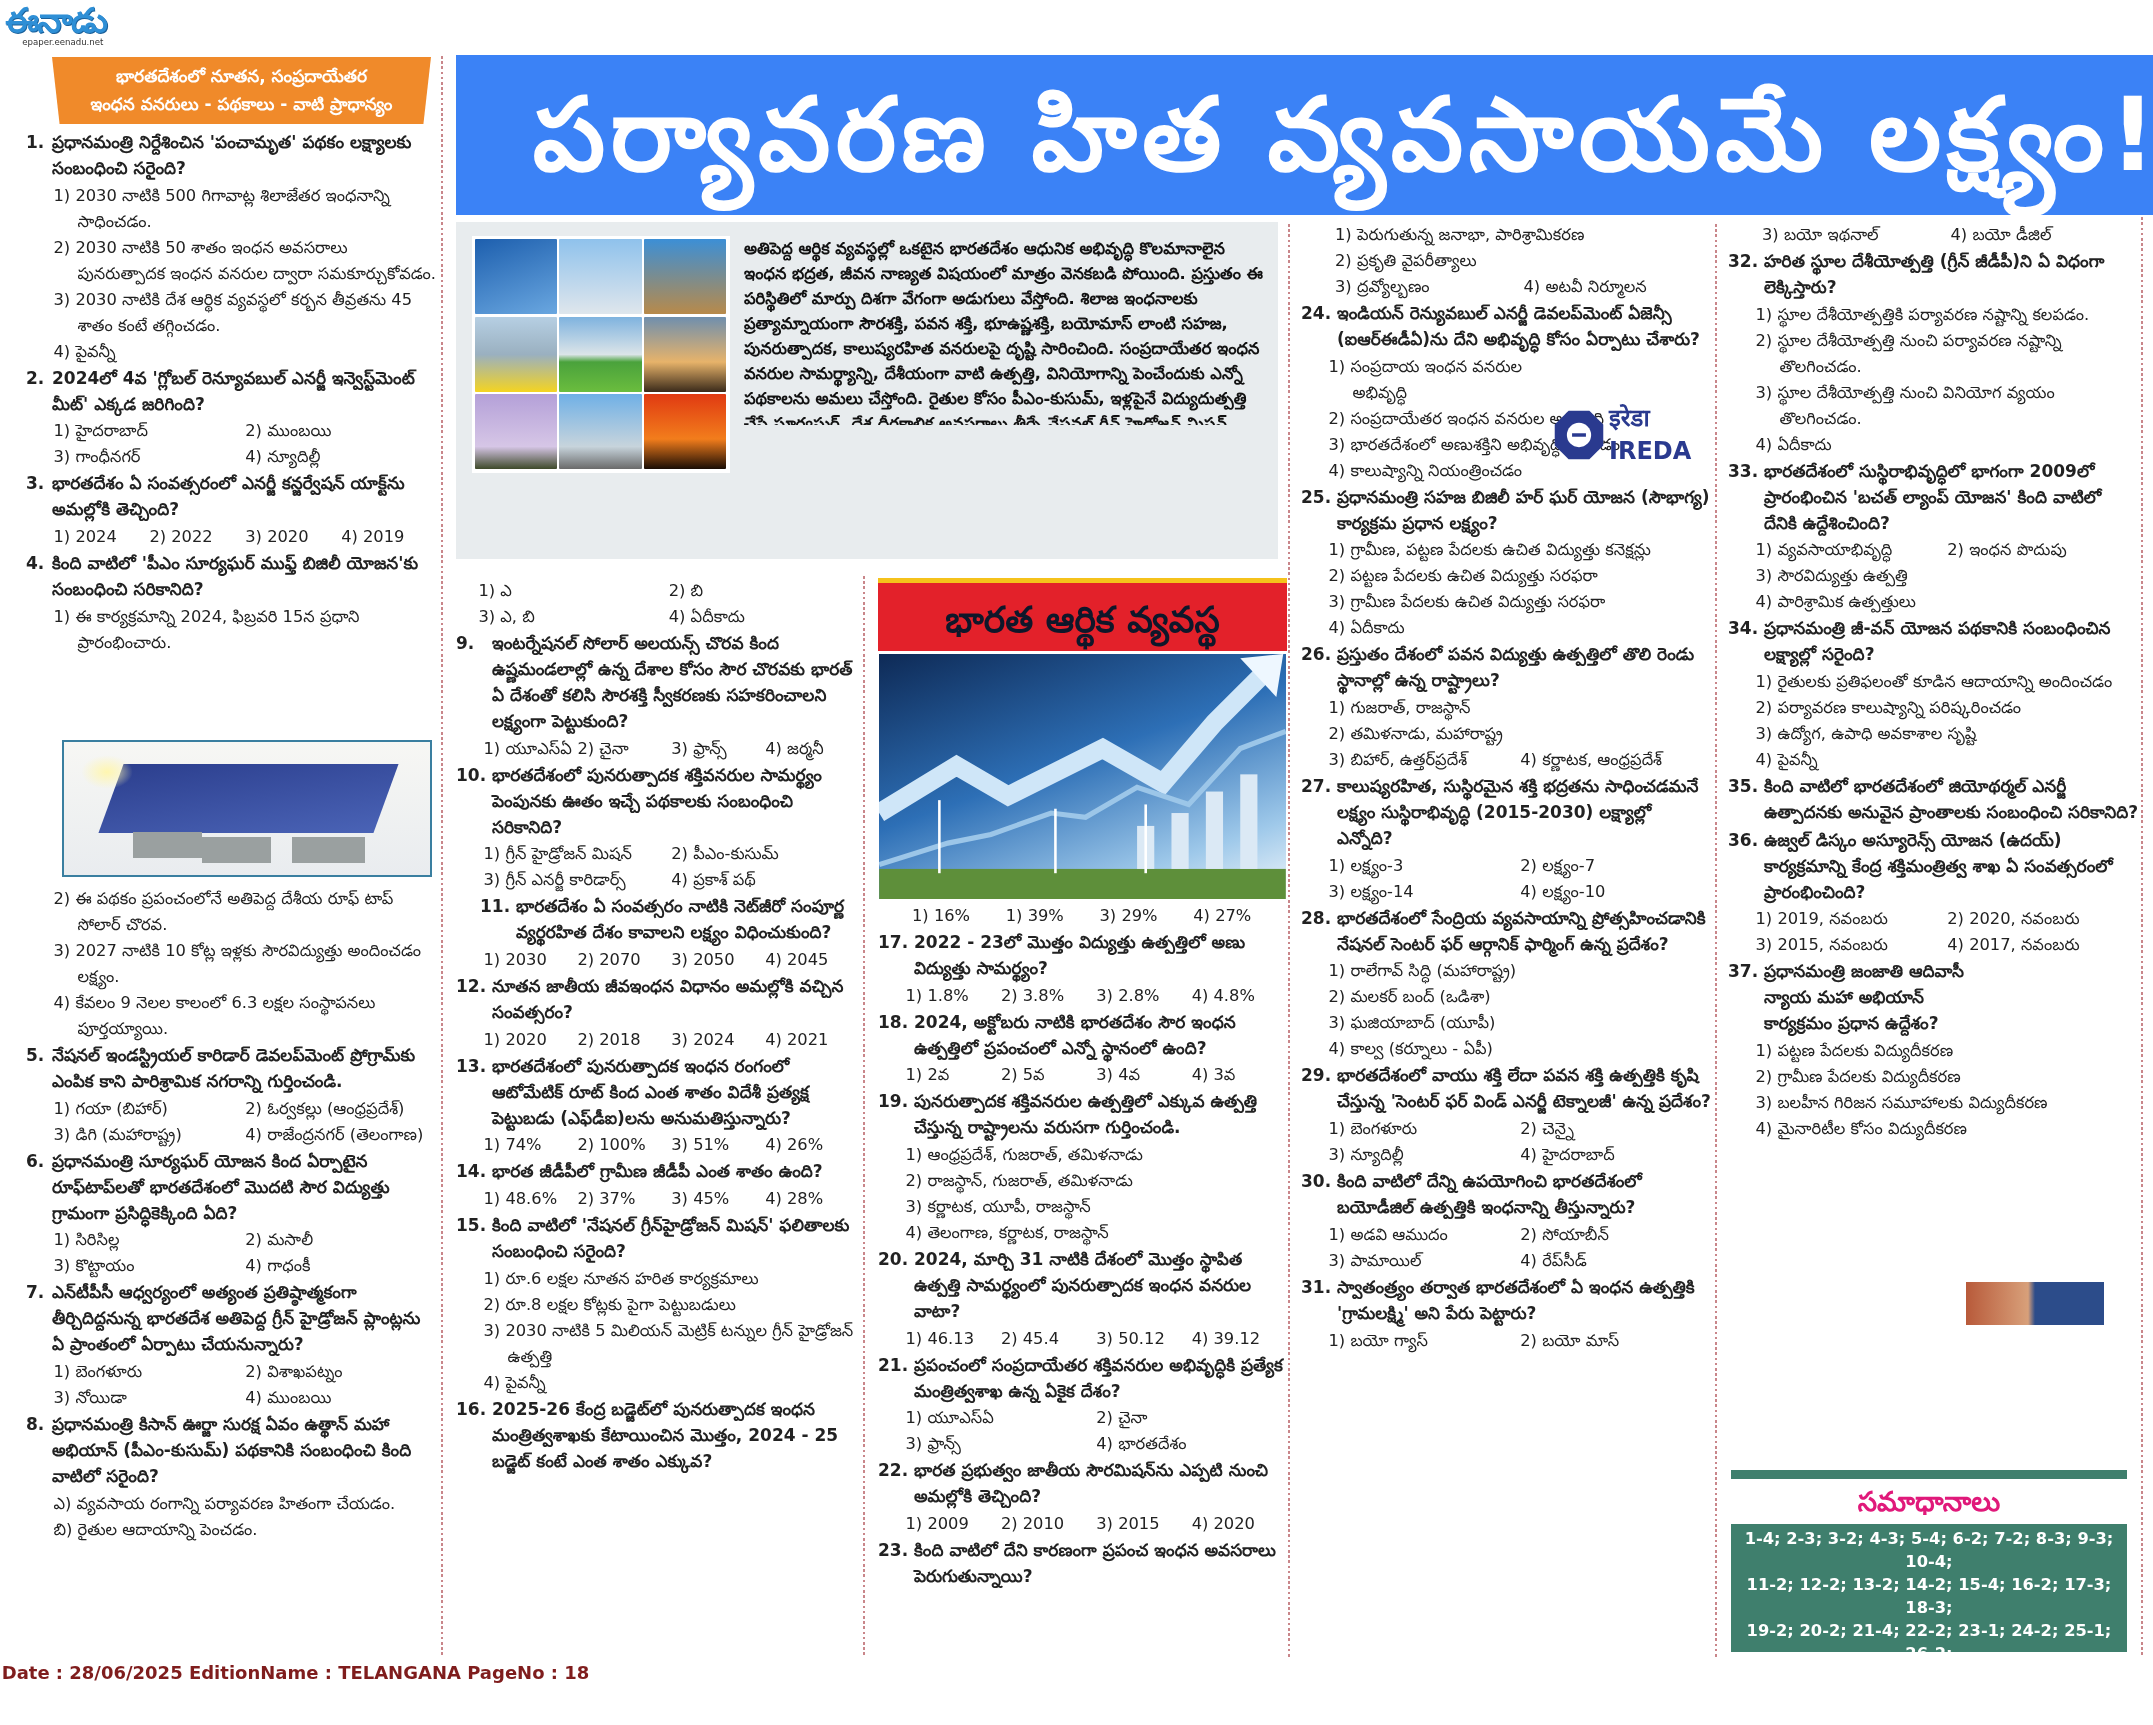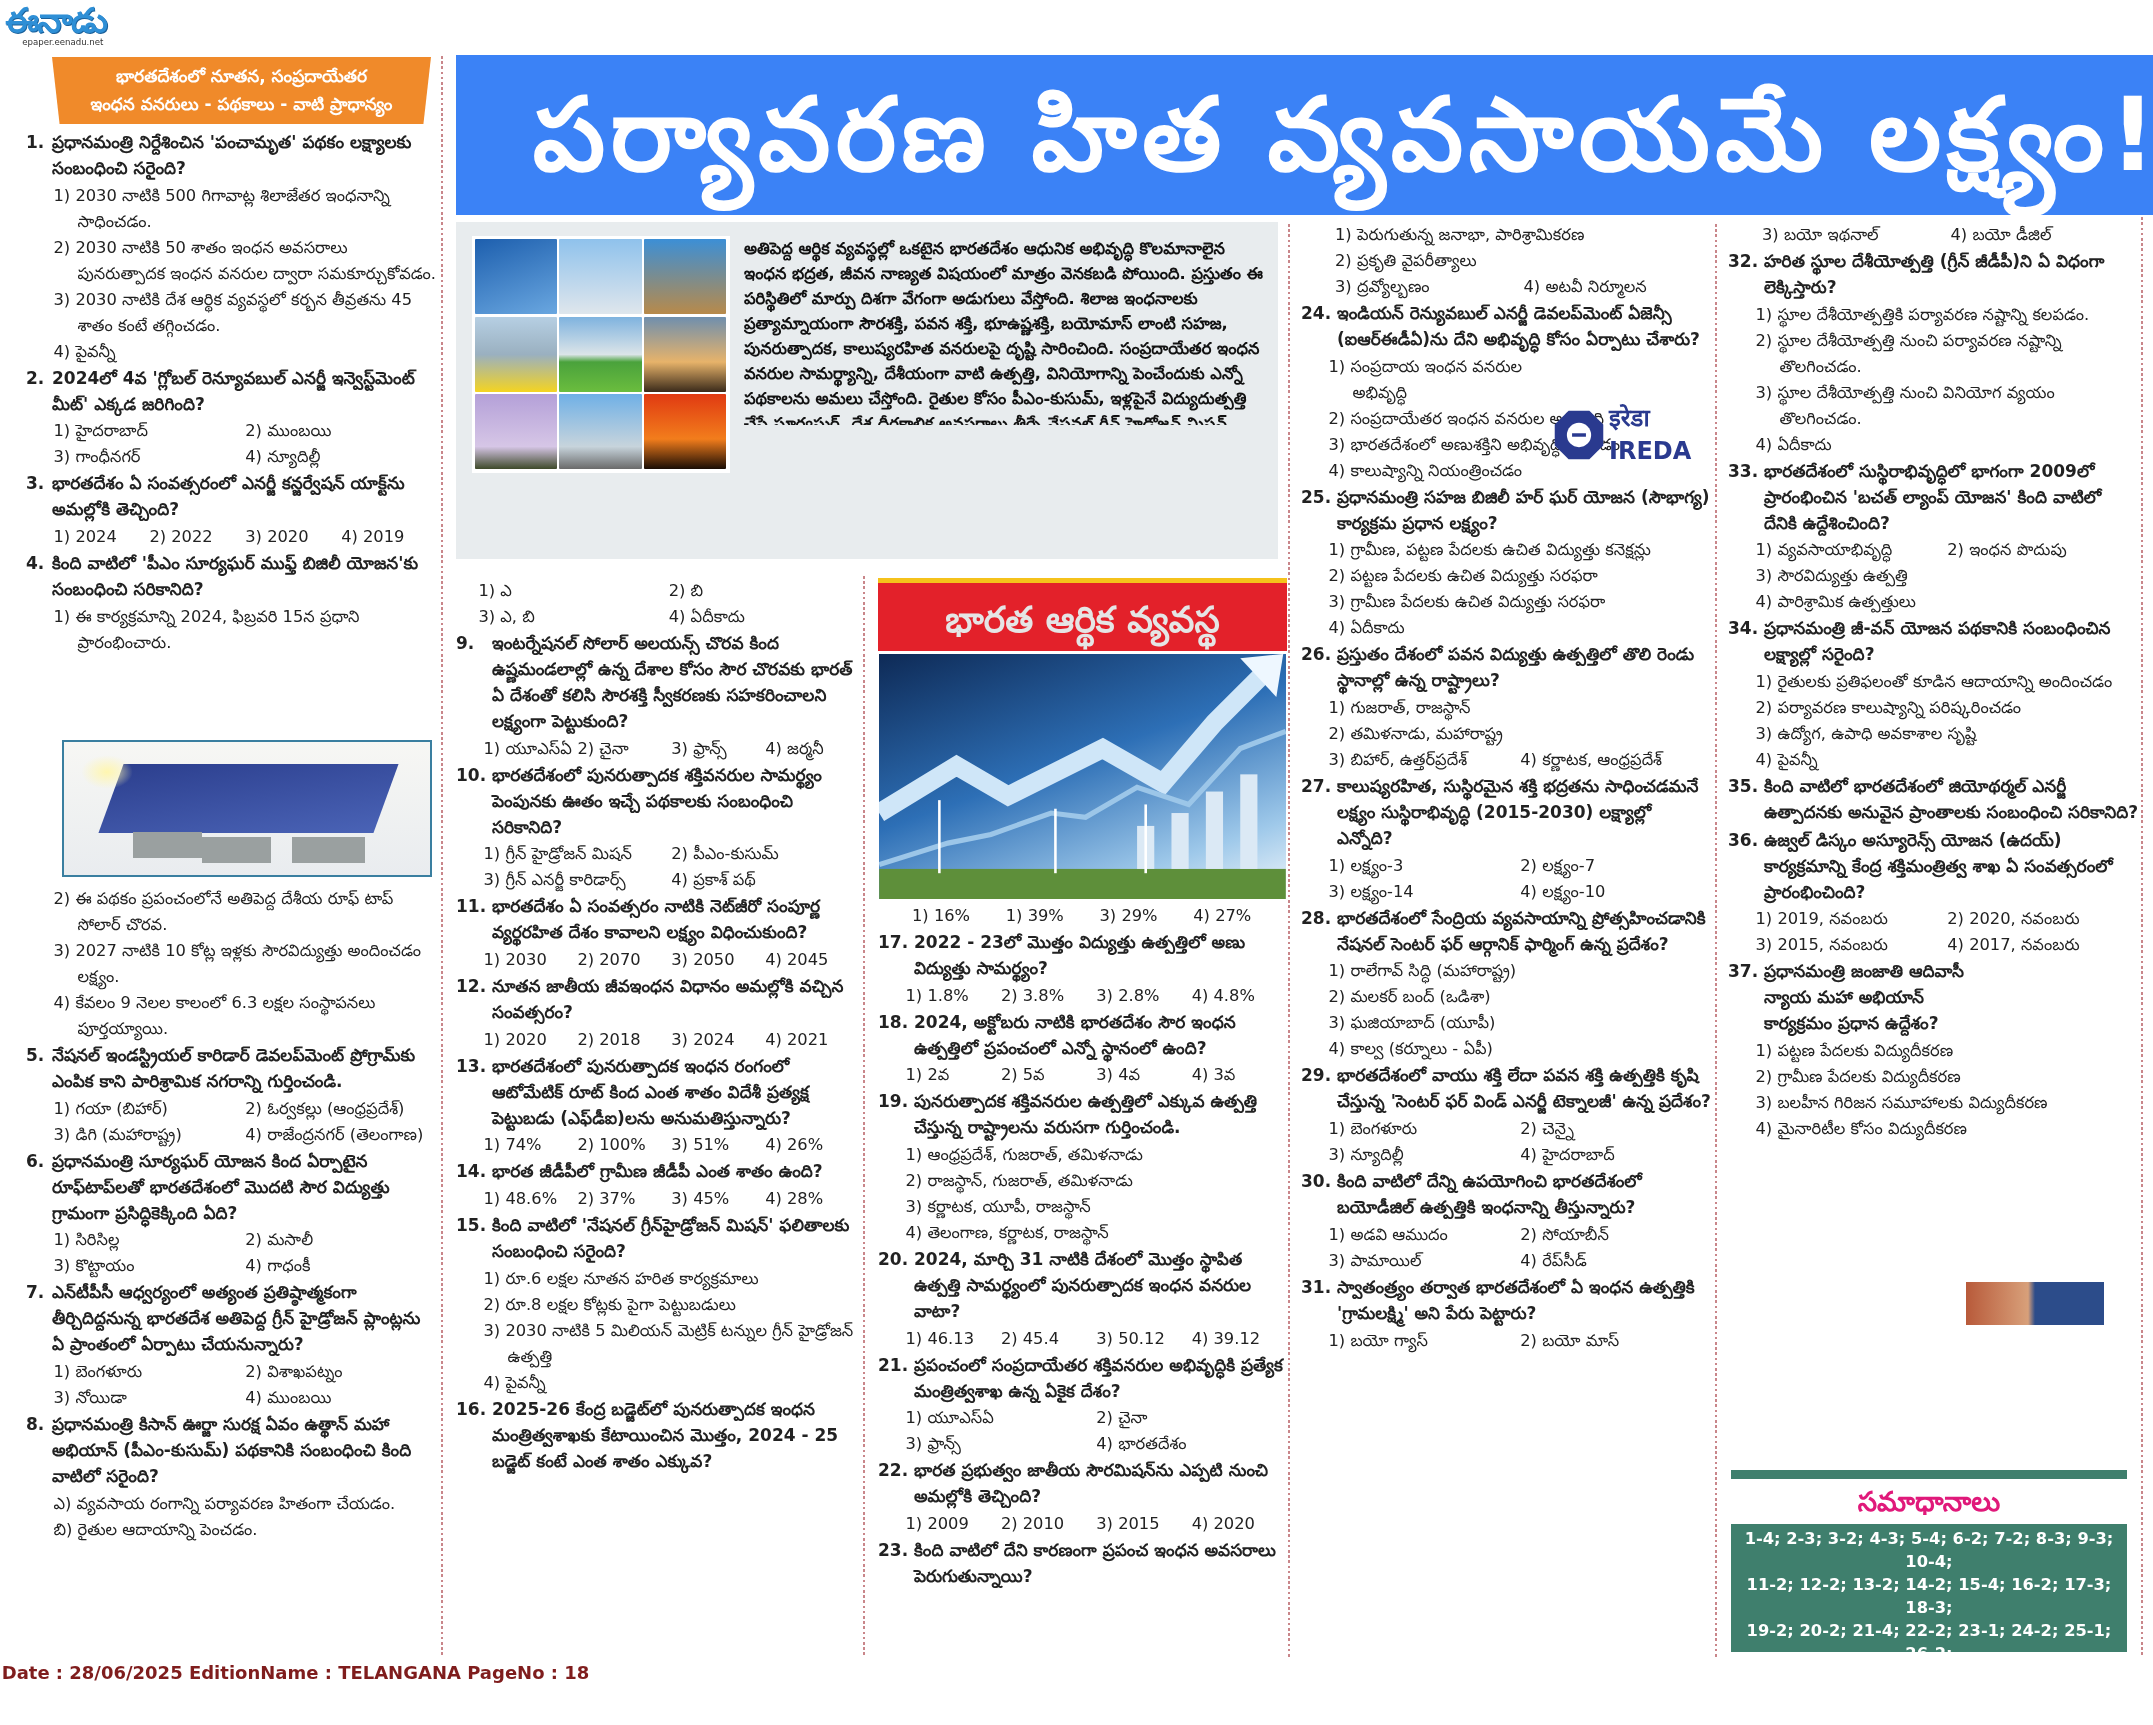--- a/index.html
+++ b/index.html
@@ -18,21 +18,21 @@
   .intro-text{font-size:16.3px;line-height:25px;color:#111;font-weight:bold;}
   .col{font-size:17px;line-height:26px;color:#222;}
   .q{margin:0 0 1.7px 0;font-weight:bold;display:flex;}
   .q .n{width:26px;flex:none;}
   .q .t{flex:1;}
   .opts{padding-left:27.5px;font-size:16.3px;}
   .opt-row{display:flex;}
   .opt-row span{flex:1;}
   .opt-full{display:block;padding-left:24px;text-indent:-24px;}
   .solar{left:62px;top:740px;width:366px;height:133px;border:2.6px solid #3a7fa0;background:linear-gradient(#f7f7f4,#e9ecef);}
-  .econ-banner{left:878px;top:578px;width:409px;height:73px;background:#e3212a;color:#e5e5e5;font-weight:bold;font-size:36px;text-align:center;line-height:73px;border-top:5.2px solid #f5c21b;box-sizing:border-box;}
+  .econ-banner{left:878px;top:578px;width:409px;height:73px;background:#e3212a;color:#0f172a;font-weight:bold;font-size:36px;text-align:center;line-height:73px;border-top:5.2px solid #f5c21b;box-sizing:border-box;}
   .econ-img{left:879px;top:654px;width:407px;height:245px;background:linear-gradient(160deg,#0e2a56 0%,#2d6fb6 45%,#9fc9ea 80%,#f2f7fb 100%);overflow:hidden;}
   .ireda{left:1553px;top:400px;width:146px;height:77px;}
   .answers{left:1731px;top:1470px;width:396px;height:182px;background:#3f7f6d;color:#fff;}
   .ans-title{background:#fff;color:#e0197a;font-weight:bold;font-size:27.5px;text-align:center;height:45px;line-height:45px;margin-top:8.6px;}
   .ans-body{font-size:16.3px;font-weight:bold;line-height:23px;text-align:center;padding:3.4px 6.9px;}
   .footer{left:1.7px;top:1662px;font-size:18px;color:#7f1d1d;font-weight:bold;}
   .pmjanman{left:1966px;top:1282px;width:138px;height:43px;background:linear-gradient(90deg,#b85a3a 0%,#d8a07a 45%,#2c4c8a 50%,#2c4c8a 100%);}
 </style>
 </head>
 <body>
@@ -237,21 +237,21 @@
           <span>2) పీఎం-కుసుమ్</span>
         </div>
       <div class="opt-row">
           <span>3) గ్రీన్ ఎనర్జీ కారిడార్స్</span>
           <span>4) ప్రకాశ్ పథ్</span>
         </div>
     </div>
   </div>
   <div>
     <div class="q">
-        <span class="n" style="width:36px;">11.</span>
+        <span class="n" style="width:36px;margin-left:24px;">11.</span>
         <span class="t">భారతదేశం ఏ సంవత్సరం నాటికి నెట్‌జీరో సంపూర్ణ వ్యర్థరహిత దేశం కావాలని లక్ష్యం విధించుకుంది?</span>
       </div>
     <div class="opts">
         <div class="opt-row">
       <span>1) 2030</span>
       <span>2) 2070</span>
       <span>3) 2050</span>
       <span>4) 2045</span>
     </div>
       </div>

